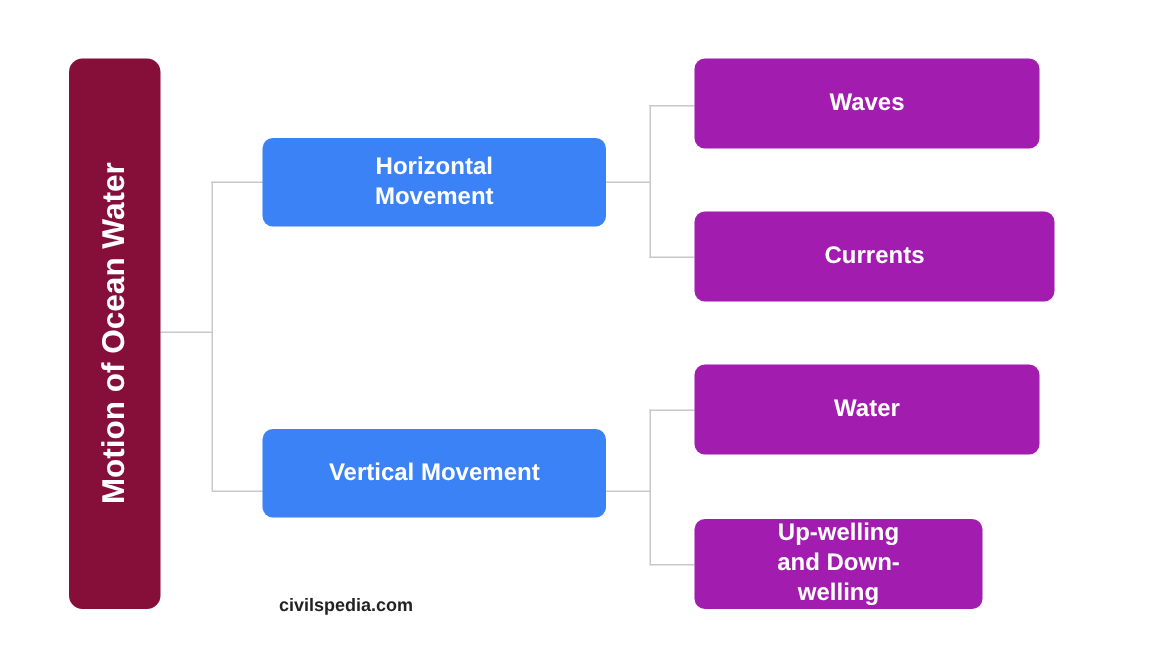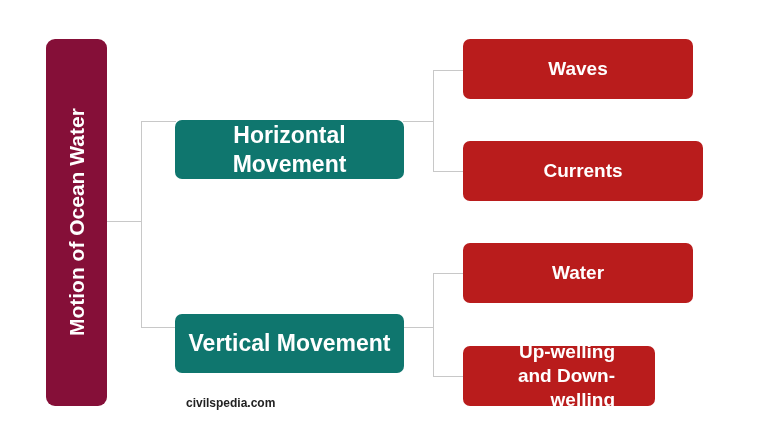--- a/index.html
+++ b/index.html
@@ -2,22 +2,22 @@
 <html><head>
 <meta charset="utf-8">
 <style>
   html, body { margin:0; padding:0; }
   body { width:768px; height:445px; background:#ffffff; position:relative; overflow:hidden;
          font-family:"Liberation Sans", sans-serif; }
   .box { position:absolute; color:#fff; font-weight:bold; display:flex; align-items:center;
          justify-content:center; text-align:center; border-radius:7px; box-sizing:border-box; line-height:1.25; }
   .root { left:46px; top:39px; width:61px; height:367px; background:#850f38; border-radius:9px; }
   .root span { transform:rotate(-90deg); white-space:nowrap; font-size:21px; display:block; }
-  .mid { background:#0f766e; font-size:23px;margin-top:28px; }
-  .leaf { background:#b91c1c; font-size:19px;text-align:right; }
+  .mid { background:#3b82f6; font-size:16px; }
+  .leaf { background:#a21caf; font-size:16px; }
   .line { position:absolute; background:#c8c8c8; }
   .footer { position:absolute; left:186px; top:396px; font-size:12px; font-weight:bold; color:#222; }
 </style>
 </head>
 <body>
 
 <div class="line" style="left:107px;top:221px;width:35px;height:1px;"></div>
 <div class="line" style="left:141px;top:121px;width:1px;height:206px;"></div>
 <div class="line" style="left:141px;top:121px;width:35px;height:1px;"></div>
 <div class="line" style="left:141px;top:327px;width:35px;height:1px;"></div>

